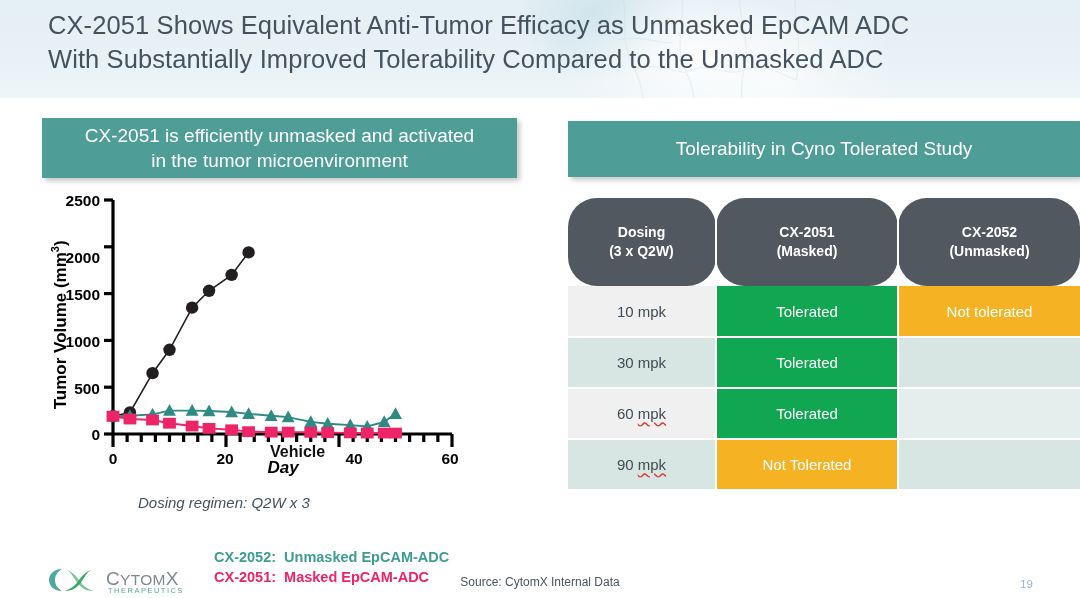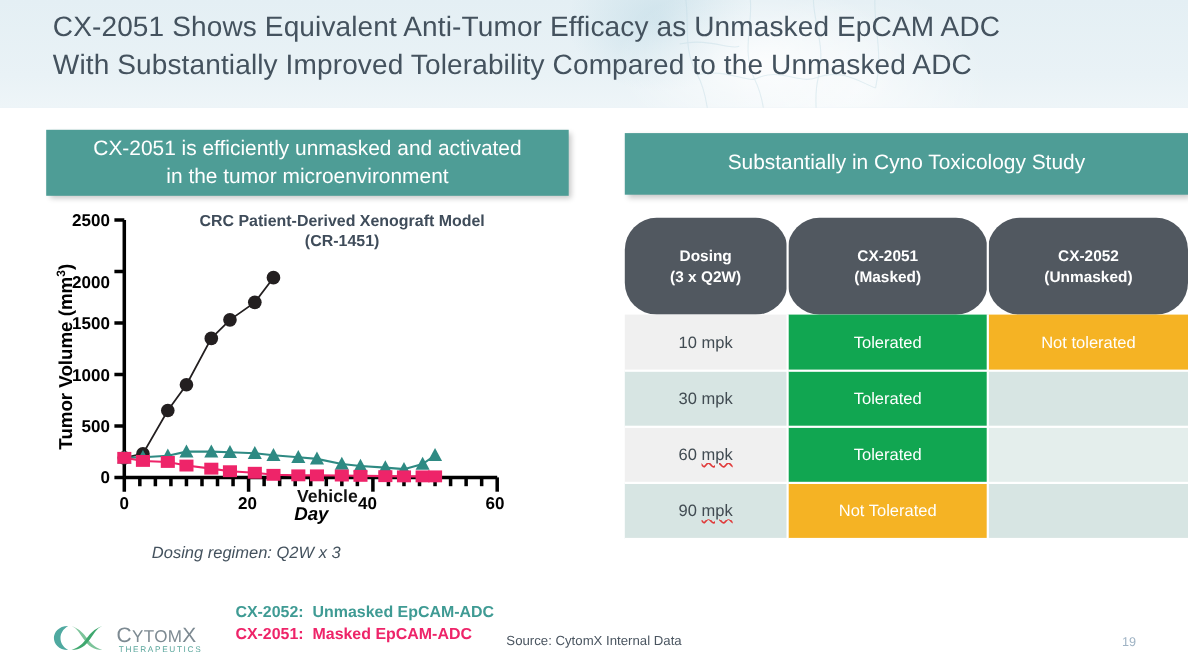--- a/index.html
+++ b/index.html
@@ -168,41 +168,37 @@
 
   <div class="left-banner">
     <div class="left-banner-text">
       <span>CX-2051 is efficiently unmasked and activated</span><br>
       <span>in the tumor microenvironment</span>
     </div>
   </div>
 
   <div class="chart-area">
 
-    <div class="chart-title">
-      <span>CRC Patient-Derived Xenograft Model</span><br>
-      <span>(CR-1451)</span>
-    </div>
 
     <div class="y-axis-label">
       <span>Tumor Volume (mm</span><sup>3</sup><span>)</span>
     </div>
 
     <div class="x-axis-label">Day</div>
 
     <div class="ytick" style="left:30px; top:6px;">2500</div>
     <div class="ytick" style="left:30px; top:53px;margin-top:10px;">2000</div>
     <div class="ytick" style="left:30px; top:100px;">1500</div>
     <div class="ytick" style="left:30px; top:147px;">1000</div>
     <div class="ytick" style="left:30px; top:194px;">500</div>
     <div class="ytick" style="left:30px; top:240px;">0</div>
 
     <div class="xtick" style="left:75px;  top:264px;">0</div>
     <div class="xtick" style="left:187px; top:264px;">20</div>
-    <div class="xtick" style="left:296px; top:264px;">40</div>
+    <div class="xtick" style="left:316px; top:264px;">40</div>
     <div class="xtick" style="left:412px; top:264px;">60</div>
 
     <svg id="plot" width="500" height="300" viewBox="0 0 500 300" style="position:absolute; left:0; top:0;">
 
       <line x1="95" y1="14" x2="95" y2="248" stroke="#000" stroke-width="3.2"></line>
       <line x1="95" y1="248" x2="434" y2="248" stroke="#000" stroke-width="3.2"></line>
       <g id="yticks-marks">
           <line x1="86" y1="248" x2="95" y2="248" stroke="#000" stroke-width="3.2"></line>
           <line x1="86" y1="201.2" x2="95" y2="201.2" stroke="#000" stroke-width="3.2"></line>
           <line x1="86" y1="154.39999999999998" x2="95" y2="154.39999999999998" stroke="#000" stroke-width="3.2"></line>
@@ -298,21 +294,21 @@
       </div>
       <div class="l2">
         <span>CX-2051:</span><span class="sep"></span><span>Masked EpCAM-ADC</span>
       </div>
     </div>
   </div>
 
   <div class="dosing-note">Dosing regimen:  Q2W x 3</div>
 
   <div class="right-banner">
-    <div class="right-banner-text">Substantially in Cyno Toxicology Study</div>
+    <div class="right-banner-text">Tolerability in Cyno Tolerated Study</div>
   </div>
 
   <table class="tbl">
     <colgroup>
         <col class="c1">
         <col class="c2">
         <col class="c3">
       </colgroup>
     <thead>
       <tr>

